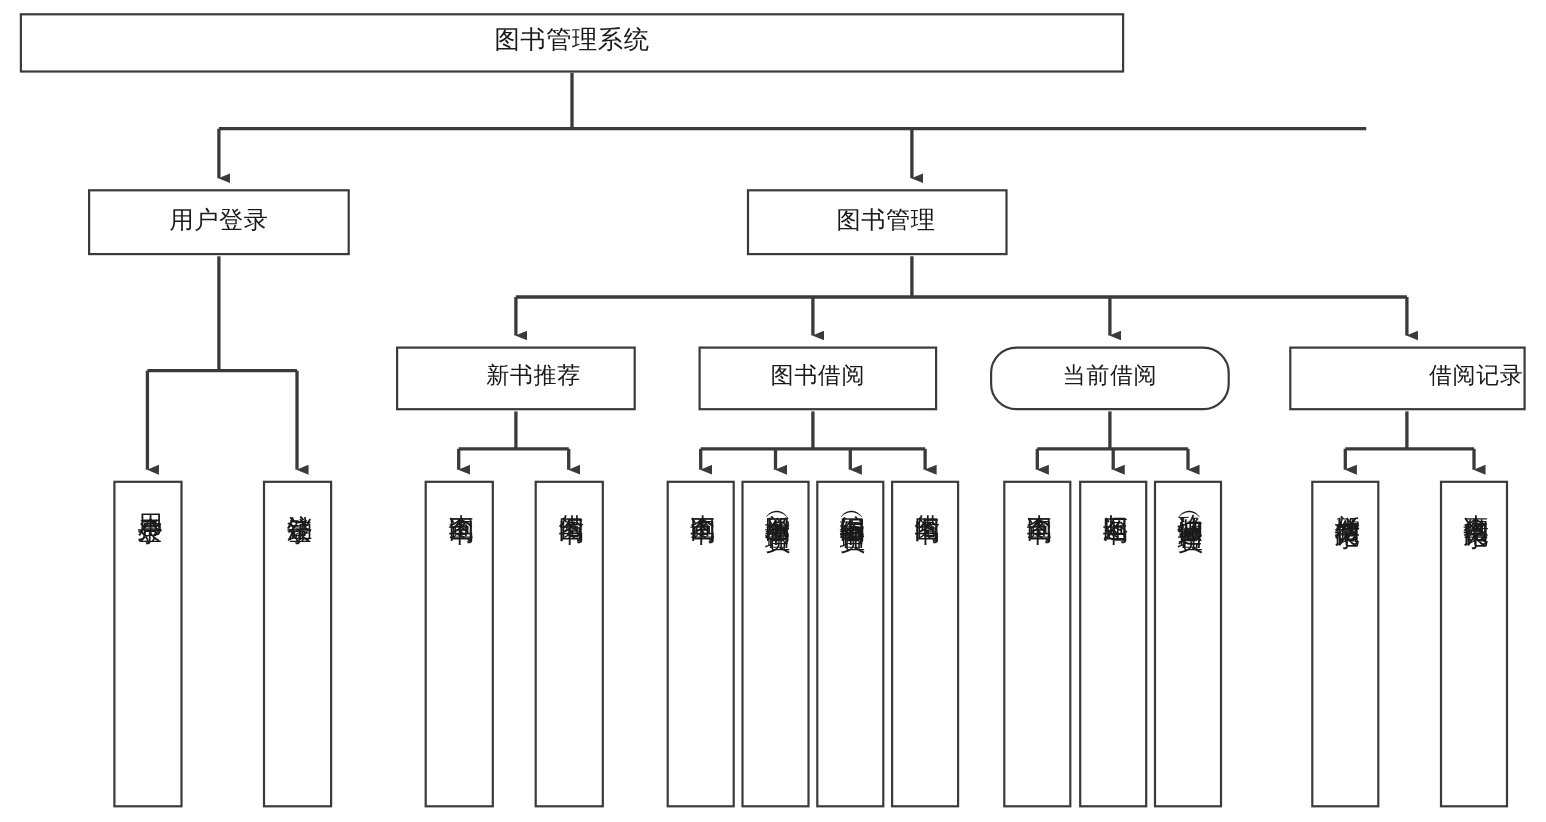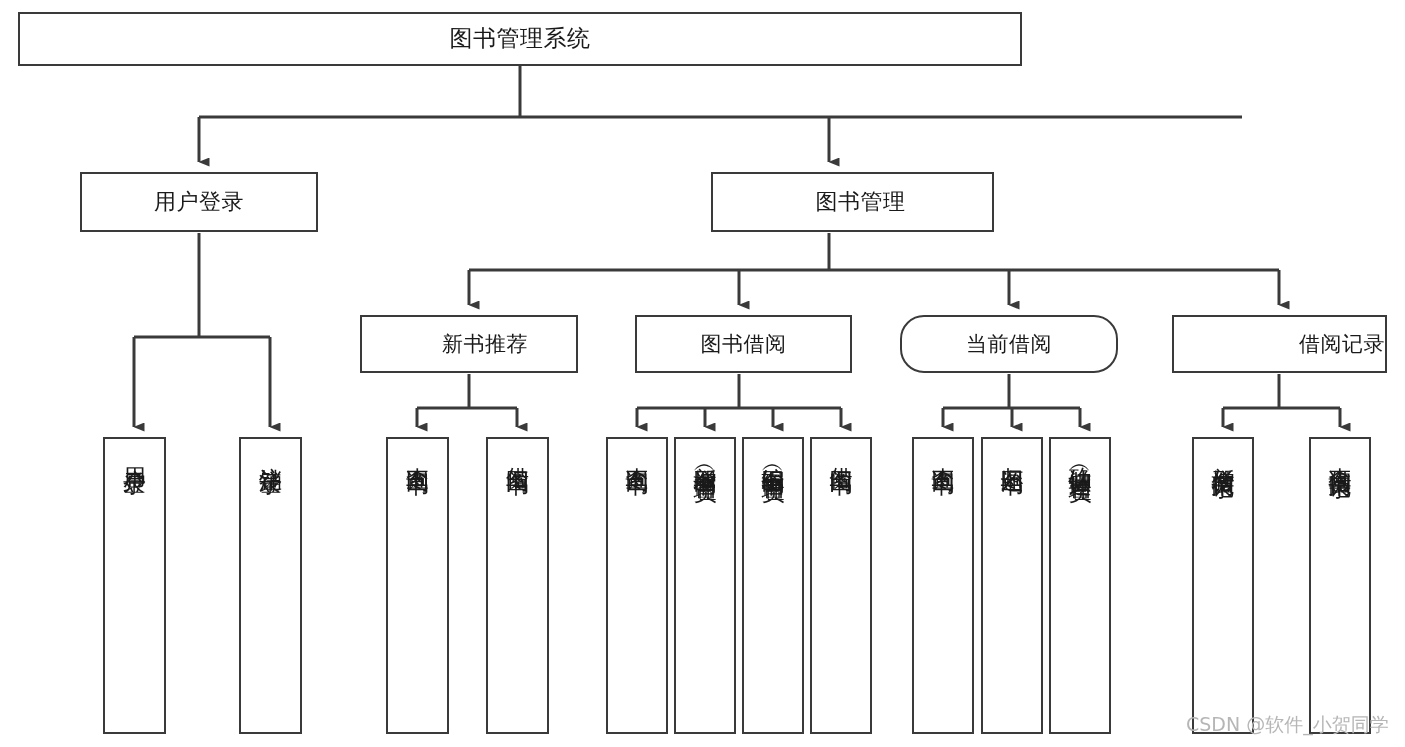--- a/index.html
+++ b/index.html
@@ -33,20 +33,21 @@
     display: flex;
     align-items: center;
     justify-content: center;
     z-index: 2;
   }
   .node .label {
     color: #1a1a1a;
     text-align: center;
     line-height: 1.18;
     letter-spacing: 0.5px;
+    font-family: Liberation Mono, monospace;
   }
   .node-root .label { font-size: 23px; }
   .node-l2 .label   { font-size: 22px; }
   .node-l3 .label   { font-size: 21px; }
 
   .node-leaf {
     align-items: flex-start;
     justify-content: center;
     padding-top: 10px;
   }
@@ -124,21 +125,21 @@
     </g>
   </svg>
 
   <div class="node node-root" style="left:18px; top:12px; width:1004px; height:54px;">
     <span class="label">图书管理系统</span>
   </div>
 
   <div class="node node-l2" style="left:80px; top:172px; width:238px; height:60px;">
     <span class="label">用户登录</span>
   </div>
-  <div class="node node-l2" style="left:711px; top:172px; width:283px; height:60px;padding-left:16px;">
+  <div class="node node-l2" style="left:679px; top:172px; width:237px; height:60px;padding-left:16px;">
     <span class="label">图书管理</span>
   </div>
 
   <div class="node node-l3" style="left:360px; top:315px; width:218px; height:58px;padding-left:32px;">
     <span class="label">新书推荐</span>
   </div>
   <div class="node node-l3" style="left:635px; top:315px; width:217px; height:58px;">
     <span class="label">图书借阅</span>
   </div>
   <div class="node node-l3" style="left:900px; top:315px; width:218px; height:58px;border-radius:24px;">
@@ -185,15 +186,14 @@
     <span class="label">确认归还（管理员）</span>
   </div>
 
   <div class="node node-leaf" style="left:1192px; top:437px; width:62px; height:297px;">
     <span class="label">新增借阅记录</span>
   </div>
   <div class="node node-leaf" style="left:1309px; top:437px; width:62px; height:297px;">
     <span class="label">查询借阅记录</span>
   </div>
 
-  <div id="watermark">CSDN @软件_小贺同学</div>
 
 </div>
 
 </body></html>

